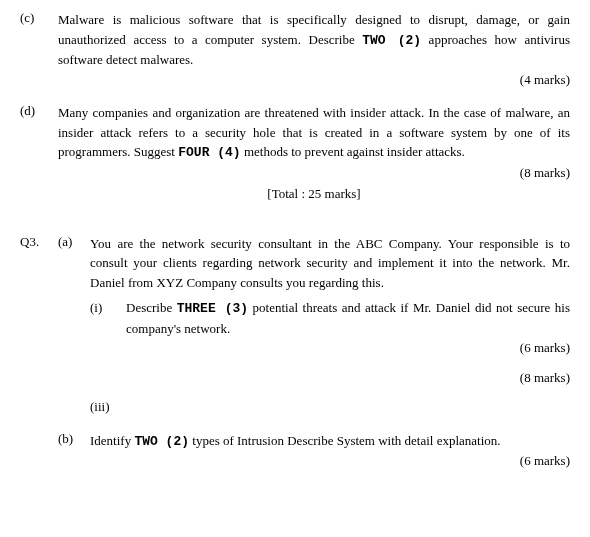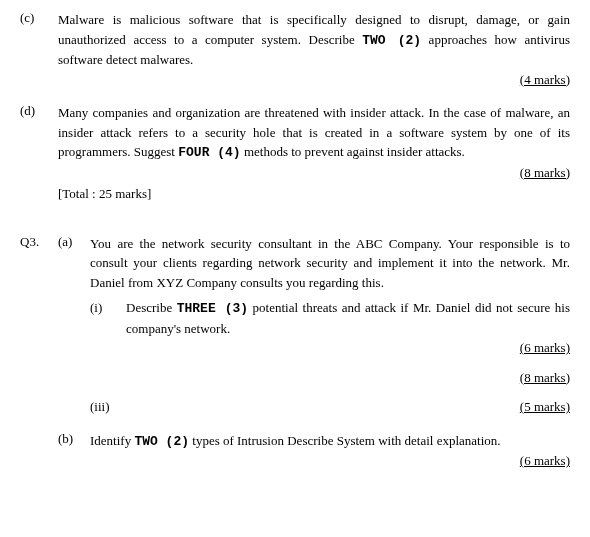--- a/index.html
+++ b/index.html
@@ -39,39 +39,38 @@
     }
 
     .content {
       flex: 1;
       text-align: justify;
       line-height: 1.5;
     }
 
     .marks-line {
       text-align: right;
-      text-decoration: underline;
     }
 
     .bold {
       font-weight: bold;
       font-family: Liberation Mono, monospace;
     }
 
     .sub-sub-questions {
       margin-top: 6px;
     }
 
     .sub-sub-question-row {
       display: flex;
       margin-bottom: 10px;
     }
 
     .total-line {
-      text-align: left;
+      text-align: center;
       margin-top: 2px;
     }
 
     .q3-main-label {
       min-width: 38px;
       flex-shrink: 0;
     }
 
     .q3-a-label {
       min-width: 32px;
@@ -122,21 +121,20 @@
 
         <div class="sub-sub-question-row">
           <div class="content">
             <div class="marks-line">(8 marks)</div>
           </div>
         </div>
 
         <div class="sub-sub-question-row">
           <div class="sub-sub-label">(iii)</div>
           <div class="content">
-            <div class="marks-line">(5 marks)</div>
           </div>
         </div>
 
       </div>
     </div>
   </div>
 
   <div style="display: flex; margin-top: 4px;">
     <div class="q3-main-label"></div>
     <div class="q3-a-label">(b)</div>

